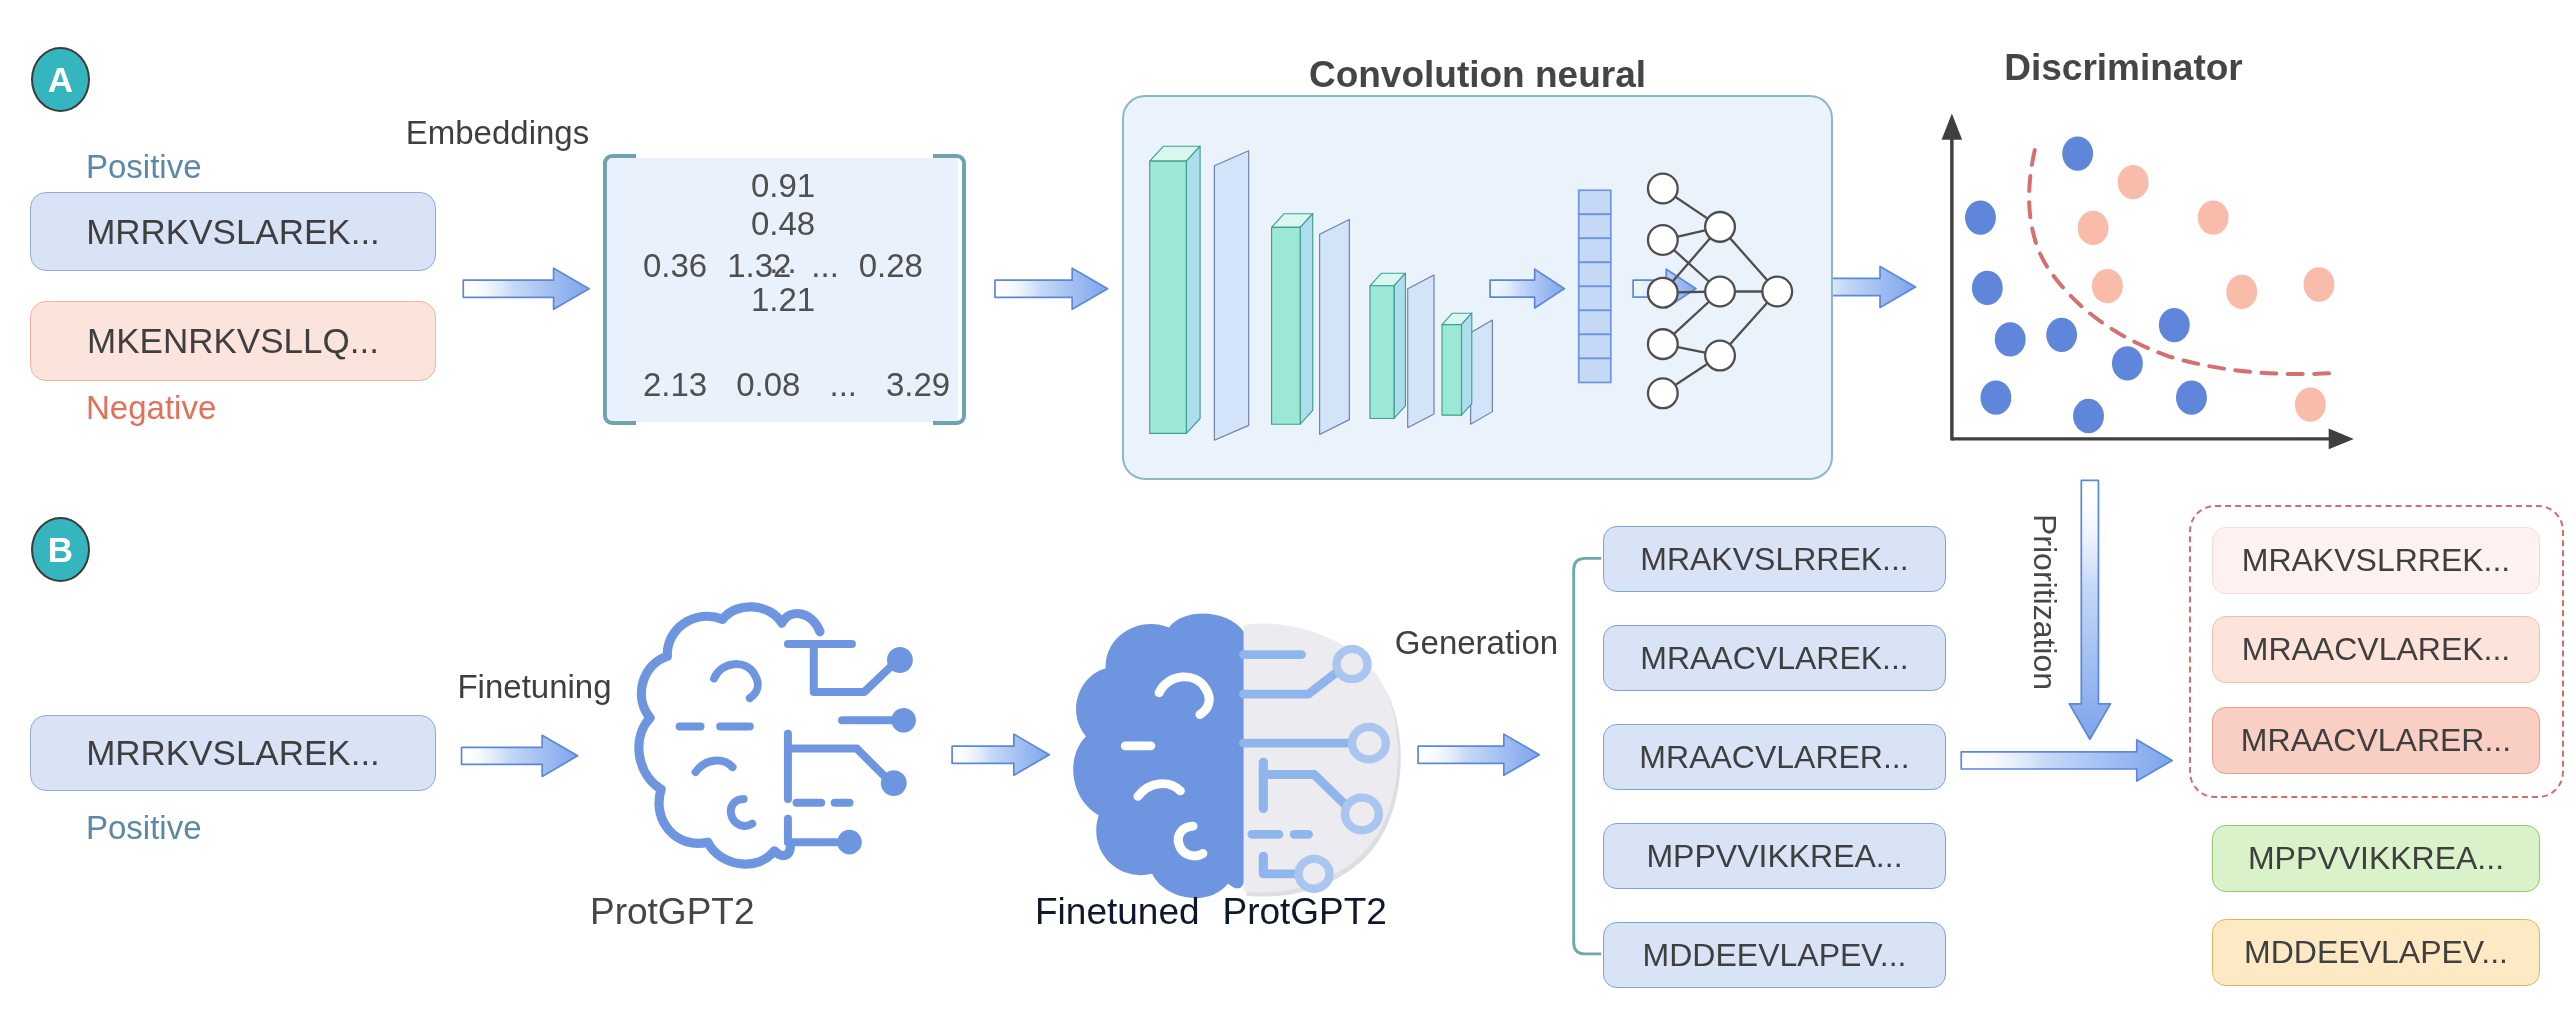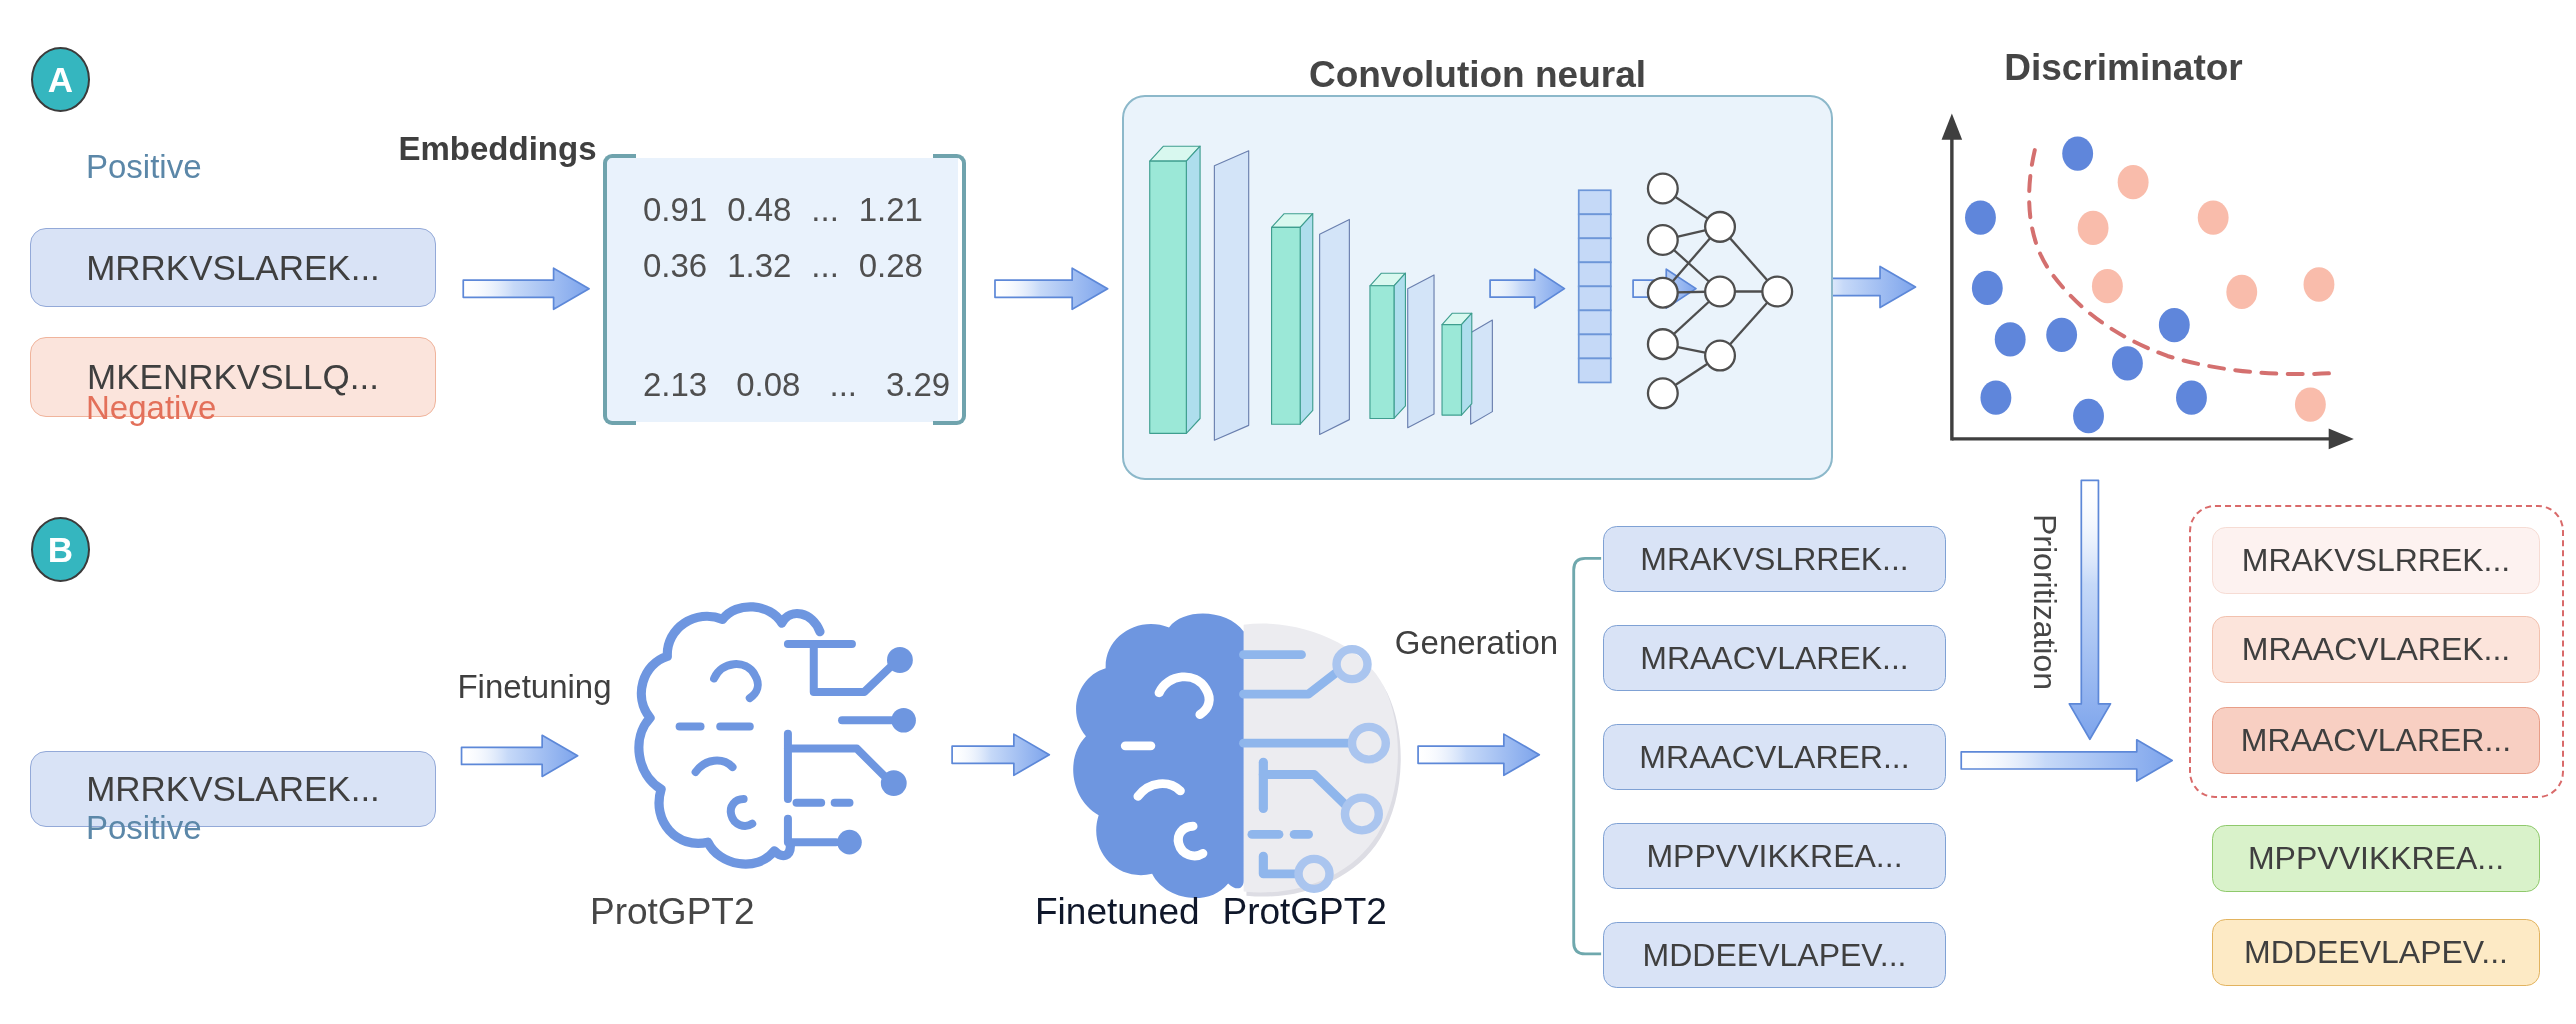--- a/index.html
+++ b/index.html
@@ -3,45 +3,45 @@
 <meta charset="utf-8">
 <style>
   html,body{margin:0;padding:0;background:#fff;}
   #page{position:relative;width:2576px;height:1024px;background:#ffffff;overflow:hidden;
         font-family:"Liberation Sans","DejaVu Sans",sans-serif;}
   .abs{position:absolute;}
   .badge{position:absolute;width:55px;height:61px;border-radius:50%;background:#35b6bf;
          border:2.3px solid #3b3b3b;color:#ffffff;font-weight:bold;font-size:35px;
          display:flex;align-items:center;justify-content:center;}
   .seqbox{position:absolute;display:flex;align-items:center;justify-content:center;
-          font-size:35px;color:#3f3f3f;border-radius:16px;border:1.7px solid;margin-top:36px;}
+          font-size:35px;color:#3f3f3f;border-radius:16px;border:1.7px solid;}
   #seq-pos-a{left:30px;top:192px;width:404px;height:77px;background:#d9e3f6;border-color:#93a9d8;}
   #seq-neg-a{left:30px;top:301px;width:404px;height:78px;background:#fbe4dc;border-color:#f0b49c;}
   #seq-pos-b{left:30px;top:715px;width:404px;height:74px;background:#d9e3f6;border-color:#93a9d8;}
   .tag{position:absolute;font-weight:normal;font-size:33px;width:292px;}
   #pos-a{left:86px;top:148px;color:#5b87a8;}
   #neg-a{left:86px;top:389px;color:#e3705a;}
   #pos-b{left:86px;top:809px;color:#5b87a8;}
   .flowlabel{position:absolute;font-size:33px;color:#3f3f3f;width:263px;text-align:center;}
-  #lbl-embeddings{left:366px;top:130px;font-weight:bold;}
+  #lbl-embeddings{left:366px;top:114px;}
   #lbl-finetuning{left:403px;top:668px;}
   #lbl-generation{left:1345px;top:624px;}
   #lbl-prioritization{position:absolute;left:2026px;top:499px;height:206px;
       writing-mode:vertical-rl;font-size:32px;color:#464646;text-align:center;}
   .title{position:absolute;font-weight:bold;font-size:37px;color:#454545;text-align:center;}
   #title-cnn{left:1249px;top:54px;width:457px;}
   #title-disc{left:1952px;top:47px;width:343px;}
   
   #matrix-bg{left:607px;top:158px;width:351px;height:264px;background:#e9f2fc;}
   .bracket{position:absolute;top:154px;width:29px;height:263px;border:4px solid #6fa3ad;}
   #bracket-left{left:603px;border-right:none;border-radius:9.1px 0 0 9.1px;}
   #bracket-right{left:933px;border-left:none;border-radius:0 9.1px 9.1px 0;}
   .matrix-row{position:absolute;left:643px;width:280px;height:41px;display:flex;
       justify-content:space-between;align-items:center;font-size:33px;color:#4f4f4f;}
-  #mrow0{top:189px;} #mrow1{top:245px;} #mrow2{top:364px;gap:29px;}
+  #mrow0{top:167px;flex-direction:column;} #mrow1{top:245px;} #mrow2{top:364px;gap:29px;}
   
   #cnn-box{left:1122px;top:95px;width:707px;height:381px;background:#eaf3fb;
       border:2.3px solid #8cb8ca;border-radius:23px;}
   #cnn-svg{position:absolute;left:0;top:0;}
   
   .genbox{position:absolute;left:1603px;width:341px;height:64px;background:#d9e3f6;
       border:1.7px solid #7fa1d4;border-radius:13.7px;display:flex;align-items:center;
       justify-content:center;font-size:32px;color:#3f3f3f;}
   #gen0{top:526px;} #gen1{top:625px;} #gen2{top:724px;} #gen3{top:823px;} #gen4{top:922px;}
   

